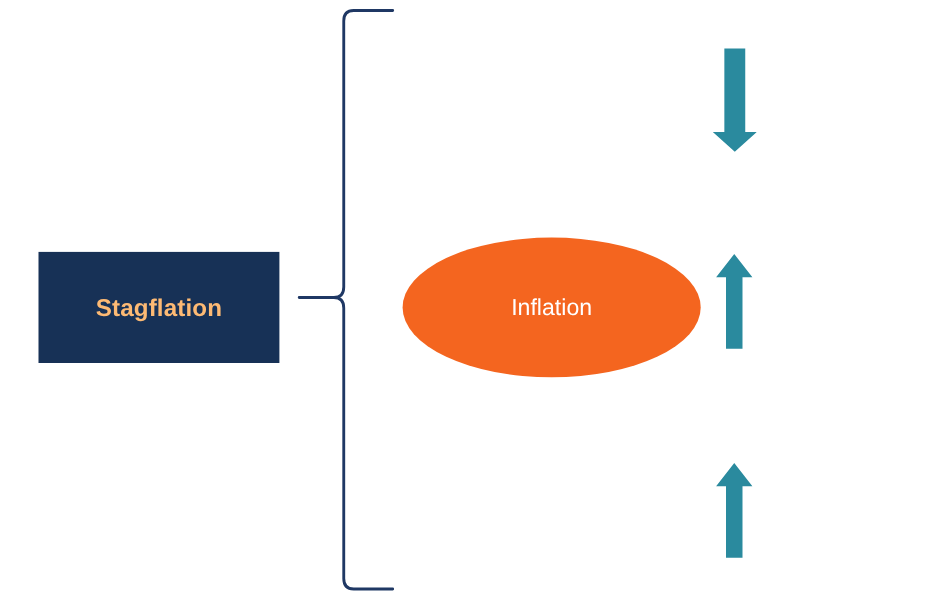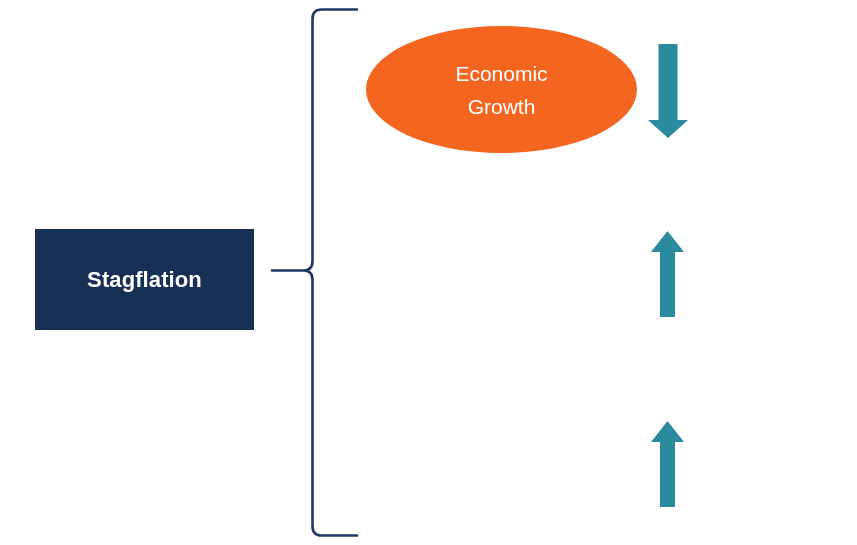--- a/index.html
+++ b/index.html
@@ -25,21 +25,21 @@
     left: 35px;
     top: 229px;
     width: 219px;
     height: 101px;
     background: #173156;
     display: flex;
     align-items: center;
     justify-content: center;
   }
   .concept-label {
-    color: #ffffff;
+    color: #fdba74;
     font-size: 22px;
     font-weight: bold;
     letter-spacing: 0.1px;
     line-height: 1;
     text-align: center;
   }
 
   
   .brace {
     left: 262px;
@@ -105,30 +105,29 @@
              Q 50.5 270.5 41.5 270.5
              L 10 270.5
              L 41.5 270.5
              Q 50.5 270.5 50.5 280
              L 50.5 526
              Q 50.5 535.5 59.5 535.5
              L 95 535.5" fill="none" stroke="#1F3864" stroke-width="2.6" stroke-linecap="round" stroke-linejoin="round"></path>
   </svg>
 
   <div class="abs branch r1">
-    <div class="ellipse">
-      <span class="ellipse-label">Economic
-Growth</span>
-    </div>
     <svg class="arrow" viewBox="0 0 51 128">
       <path d="M 21.5 18 L 40.5 18 L 40.5 94 L 51 94 L 31 112 L 11 94 L 21.5 94 Z" fill="#2A8A9E"></path>
     </svg>
   </div>
 
   <div class="abs branch r2">
+    <div class="ellipse">
+      <span class="ellipse-label">Inflation</span>
+    </div>
     <svg class="arrow" viewBox="0 0 51 128">
       <path d="M 30.5 15 L 47 36 L 38 36 L 38 101 L 23 101 L 23 36 L 14 36 Z" fill="#2A8A9E"></path>
     </svg>
   </div>
 
   <div class="abs branch r3">
     <svg class="arrow" viewBox="0 0 51 128">
       <path d="M 30.5 15 L 47 36 L 38 36 L 38 101 L 23 101 L 23 36 L 14 36 Z" fill="#2A8A9E"></path>
     </svg>
   </div>

